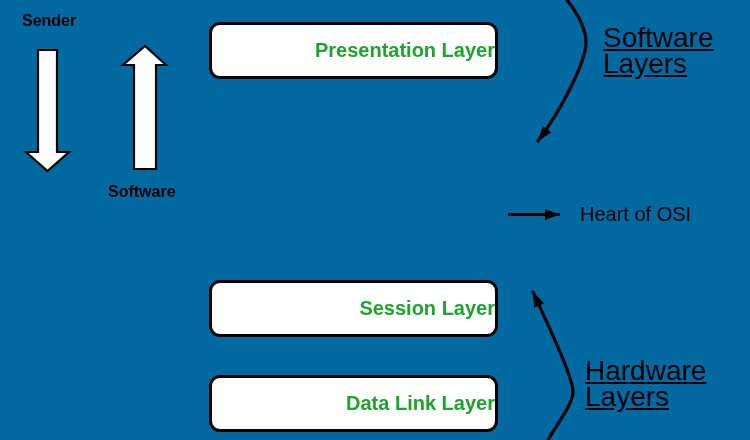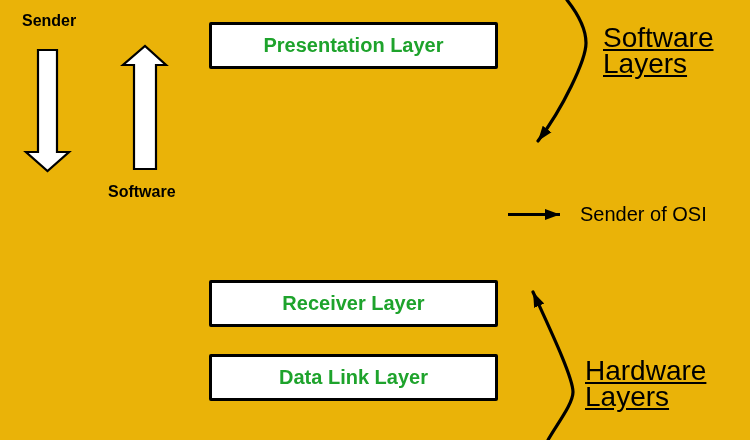--- a/index.html
+++ b/index.html
@@ -1,40 +1,40 @@
 <!DOCTYPE html>
 <html><head>
 <meta charset="utf-8">
 <style>
   html, body { margin: 0; padding: 0; background: #ffffff; }
   .canvas {
     position: relative;
     width: 750px;
     height: 440px;
-    background: #eab308;
+    background: #0369a1;
     overflow: hidden;
     font-family: "Liberation Sans", sans-serif;
     color: #000000;
   }
   .arrows {
     position: absolute;
     left: 0; top: 0;
   }
   .layer-box {
     position: absolute;
     left: 209px;
     width: 289px;
-    height: 47px;
+    height: 57px;
     box-sizing: border-box;
     border: 3.5px solid #000000;
-    border-radius: 2px;
+    border-radius: 11px;
     background: #ffffff;
     display: flex;
     align-items: center;
-    justify-content: center;
+    justify-content: flex-end;
   }
   .layer-box span {
     color: #1EA32C;
     font-weight: bold;
     font-size: 20px;
     white-space: nowrap;
   }
   .txt {
     position: absolute;
     white-space: nowrap;
@@ -78,31 +78,31 @@
     <path d="M508,214.5 L560,214.5" fill="none" stroke="#000000" stroke-width="3.2" marker-end="url(#ah)"></path>
   </svg>
 
   <div class="txt side-label sender">Sender</div>
   <div class="txt side-label receiver">Software</div>
 
   <div class="layer-box" style="top:22px">
     <span>Presentation Layer</span>
   </div>
   <div class="layer-box" style="top:280px">
-    <span>Receiver Layer</span>
+    <span>Session Layer</span>
   </div>
-  <div class="layer-box" style="top:354px">
+  <div class="layer-box" style="top:375px">
     <span>Data Link Layer</span>
   </div>
 
   <div class="group software">
     <div>Software</div>
     <div>Layers</div>
   </div>
 
   <div class="group hardware">
     <div>Hardware</div>
     <div>Layers</div>
   </div>
 
-  <div class="txt heart">Sender of OSI</div>
+  <div class="txt heart">Heart of OSI</div>
 
 </div>
 
 </body></html>

